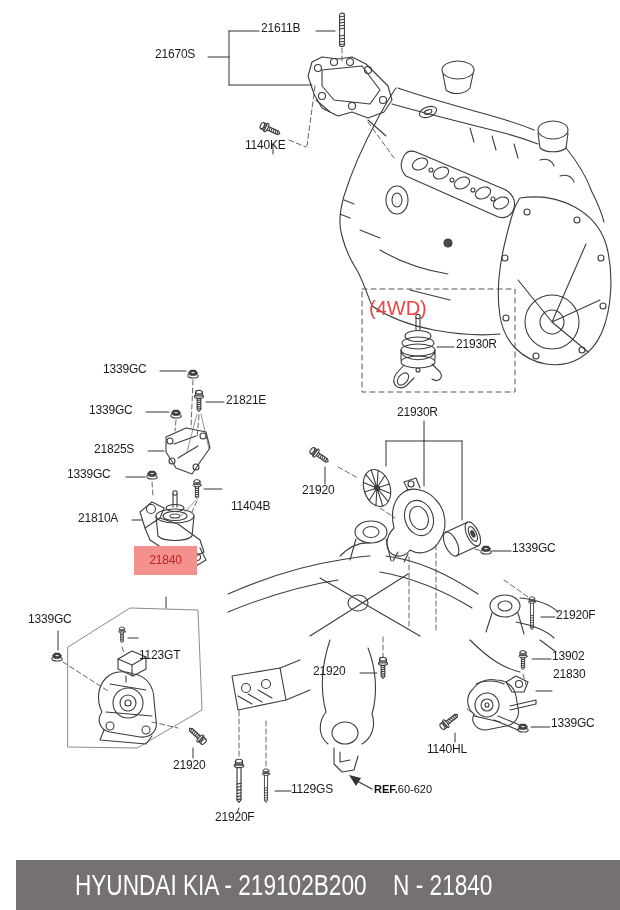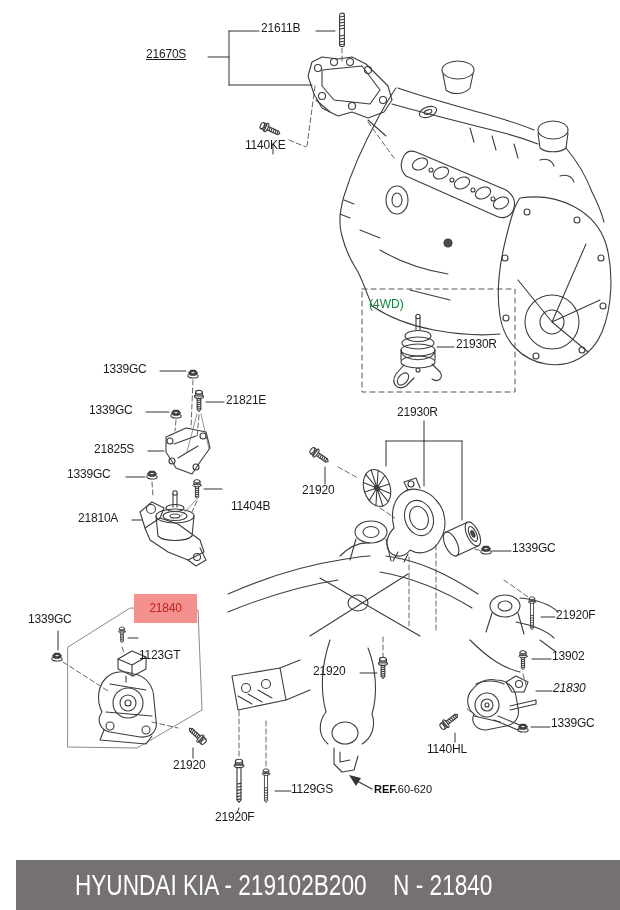--- a/index.html
+++ b/index.html
@@ -3,21 +3,21 @@
 <meta charset="utf-8">
 <style>
   html,body{margin:0;padding:0;background:#ffffff;}
   .stage{position:relative;width:620px;height:910px;background:#fff;
          font-family:"Liberation Sans",sans-serif;overflow:hidden;}
   .stage svg{position:absolute;left:0;top:0;}
   .part-label{position:absolute;font-size:12px;line-height:1.15;color:#1c1c1c;
               white-space:nowrap;letter-spacing:-0.2px;}
   .part-label.highlight{background:var(--hl-bg,#F4908E);color:var(--hl-fg,#C0261C);
               width:63px;height:29px;display:flex;align-items:center;justify-content:center;}
-  .fourwd-label{position:absolute;left:369px;top:297px;font-size:12px;color:#15803d;}
+  .fourwd-label{position:absolute;left:369px;top:297px;font-size:20px;color:#ef4444;}
   .ref-label{position:absolute;left:374px;top:783px;font-size:11px;color:#111;white-space:nowrap;}
   .ref-label .ref-bold{font-weight:700;}
   .footer{position:absolute;left:16px;top:860px;width:620px;height:50px;
           background:var(--ft-bg,#757170);color:var(--ft-fg,#ffffff);
           display:flex;align-items:center;justify-content:flex-start;overflow:hidden;}
   .footer-inner{display:flex;gap:34px;transform:scaleX(0.78);font-size:29px;white-space:nowrap;}
 </style>
 </head>
 <body>
 
@@ -286,38 +286,38 @@
 <div class="ref-label"><span class="ref-bold">REF.</span><span>60-620</span></div>
 
 <div class="footer">
   <div class="footer-inner">
     <span>HYUNDAI  KIA - 219102B200</span>
     <span>N - 21840</span>
   </div>
 </div>
 
 <div class="part-label" style="left: 261px; top: 22px;">21611B</div>
-    <div class="part-label" style="left: 146px; top: 48px; text-decoration: underline;">21670S</div>
+    <div class="part-label" style="left: 155px; top: 48px;">21670S</div>
     <div class="part-label" style="left: 245px; top: 139px;">1140KE</div>
     <div class="part-label" style="left: 456px; top: 338px;">21930R</div>
     <div class="part-label" style="left: 103px; top: 363px;">1339GC</div>
     <div class="part-label" style="left: 226px; top: 394px;">21821E</div>
     <div class="part-label" style="left: 89px; top: 404px;">1339GC</div>
     <div class="part-label" style="left: 397px; top: 406px;">21930R</div>
     <div class="part-label" style="left: 94px; top: 443px;">21825S</div>
     <div class="part-label" style="left: 67px; top: 468px;">1339GC</div>
     <div class="part-label" style="left: 231px; top: 480px; margin-top: 20px;">11404B</div>
     <div class="part-label" style="left: 302px; top: 484px;">21920</div>
     <div class="part-label" style="left: 78px; top: 512px;">21810A</div>
     <div class="part-label" style="left: 512px; top: 542px;">1339GC</div>
-    <div class="part-label highlight" style="left: 134px; top: 594px;">21840</div>
+    <div class="part-label highlight" style="left: 134px; top: 546px;">21840</div>
     <div class="part-label" style="left: 556px; top: 609px;">21920F</div>
     <div class="part-label" style="left: 28px; top: 613px;">1339GC</div>
     <div class="part-label" style="left: 139px; top: 630px; margin-top: 19px;">1123GT</div>
     <div class="part-label" style="left: 552px; top: 650px;">13902</div>
     <div class="part-label" style="left: 313px; top: 665px;">21920</div>
-    <div class="part-label" style="left: 553px; top: 682px; font-style: italic;">21830</div>
+    <div class="part-label" style="left: 553px; top: 668px;">21830</div>
     <div class="part-label" style="left: 551px; top: 717px;">1339GC</div>
     <div class="part-label" style="left: 427px; top: 743px;">1140HL</div>
     <div class="part-label" style="left: 173px; top: 759px;">21920</div>
     <div class="part-label" style="left: 291px; top: 783px; text-align: right;">1129GS</div>
     <div class="part-label" style="left: 215px; top: 811px;">21920F</div>
   </div>
 
 </body></html>

